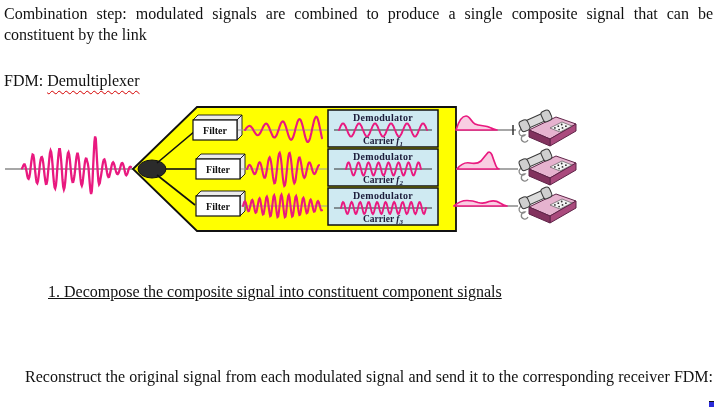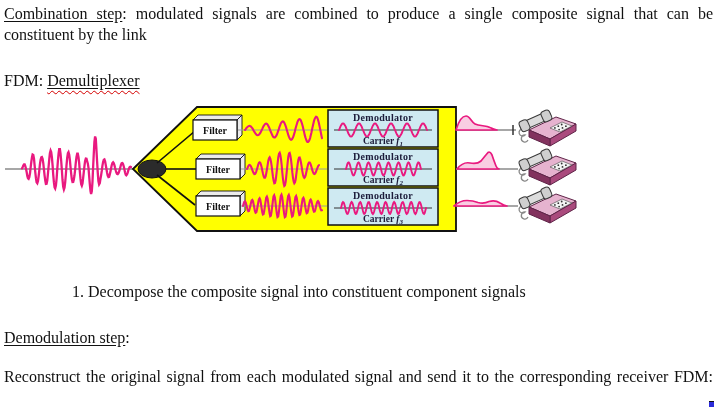--- a/index.html
+++ b/index.html
@@ -2,25 +2,25 @@
 <html style="--pink: #e9197f; --env: #f9cde2; --yellow: #ffff00; --blue: #cfeaf2; --gray: #8a8a8a; --artifact-blue: #2b2bd9;"><head>
 <meta charset="utf-8">
 <style>
   html,body{margin:0;padding:0;background:#fff;}
   .page{
     position:relative;width:717px;height:408px;overflow:hidden;
     background:#fff;font-family:"Liberation Serif",serif;font-size:16px;color:#111;
   }
   .para{position:absolute;left:4px;right:4px;margin:0;line-height:20.5px;}
   .just{text-align:justify;}
-  .just-last{text-align:justify;text-align-last:justify;}
-  .u{text-decoration:underline;text-underline-offset:2px;}
+  .just-last{text-align:justify;text-align-last:justify;margin-left:21px;}
+  .u{text-underline-offset:2px;}
   .wavy{text-decoration:underline wavy #d40000;text-underline-offset:3.5px;text-decoration-thickness:1px;margin-top:32px;}
   .u .wavy{text-decoration-line:underline;}
-  .indent{left:72px;}
+  .indent{left:48px;text-decoration:underline;}
   .diagram{position:absolute;left:0;top:103px;}
   .blue-dot{position:absolute;left:709px;top:401px;width:5px;height:5px;background:var(--artifact-blue,#2b2bd9);border-top:1px solid #111;}
   
   .wave{fill:none;stroke:var(--pink,#e9197f);stroke-width:2.1;stroke-linecap:round;}
   .wave.thick{stroke-width:2.3;}
   .wave.thin{stroke-width:1.9;}
   .env{fill:var(--env,#f9cde2);stroke:var(--pink,#e9197f);stroke-width:1.7;stroke-linejoin:round;}
   .grayline{stroke:var(--gray,#8a8a8a);stroke-width:1.6;}
   .branch{stroke:#111;stroke-width:1.6;}
   .axisline{stroke:#9a9a9a;stroke-width:1;}
@@ -135,18 +135,17 @@
       </g>
     </defs>
     <use href="#phone" x="515" y="6"></use>
     <use href="#phone" x="515" y="45"></use>
     <use href="#phone" x="515" y="83"></use>
   </svg>
 
 
   <p class="para indent" style="top:282px">1. Decompose the composite signal into constituent component signals</p>
 
-  <p class="para" style="top:328px"><span class="u">Demodulation step</span><span>:</span></p>
 
   <p class="para just-last" style="top:367px">Reconstruct the original signal from each modulated signal and send it to the corresponding receiver FDM:</p>
 
   <div class="blue-dot"></div>
 </div>
 
 </body></html>

